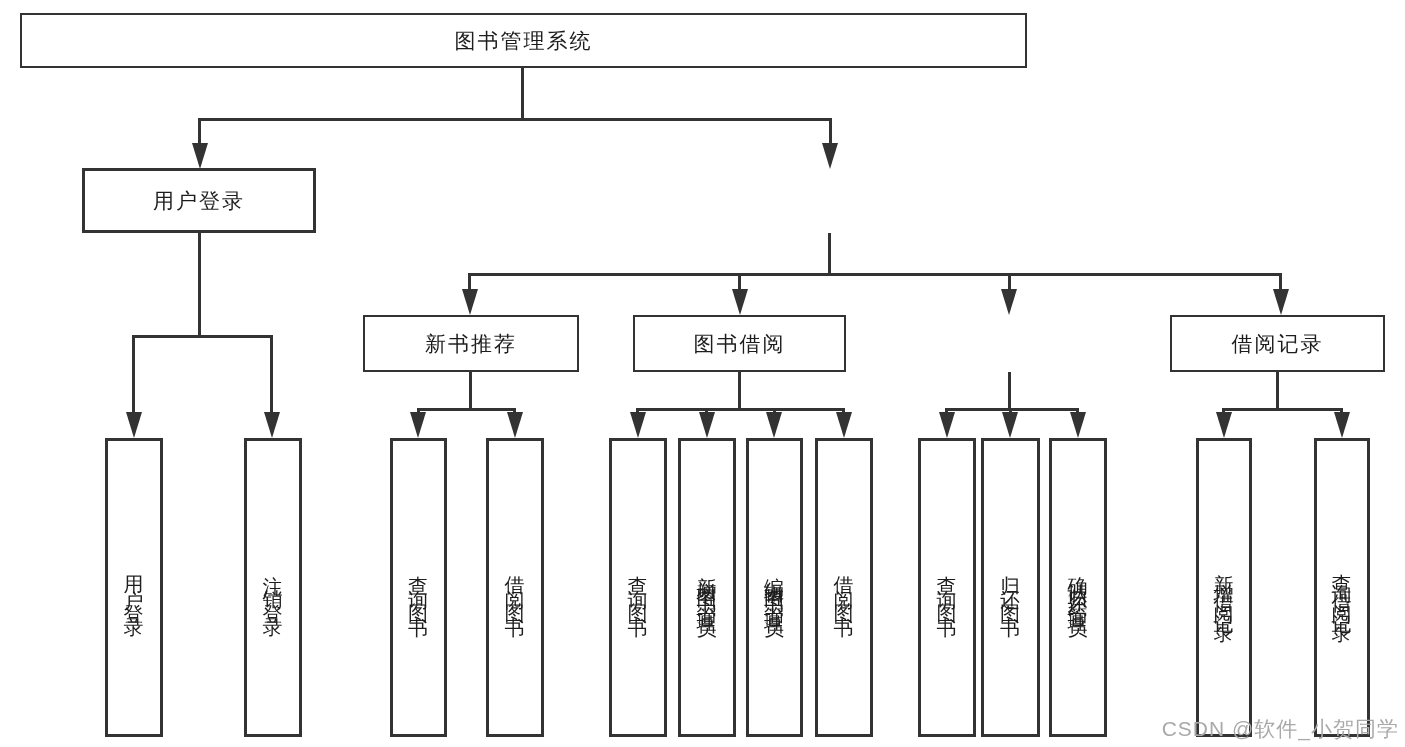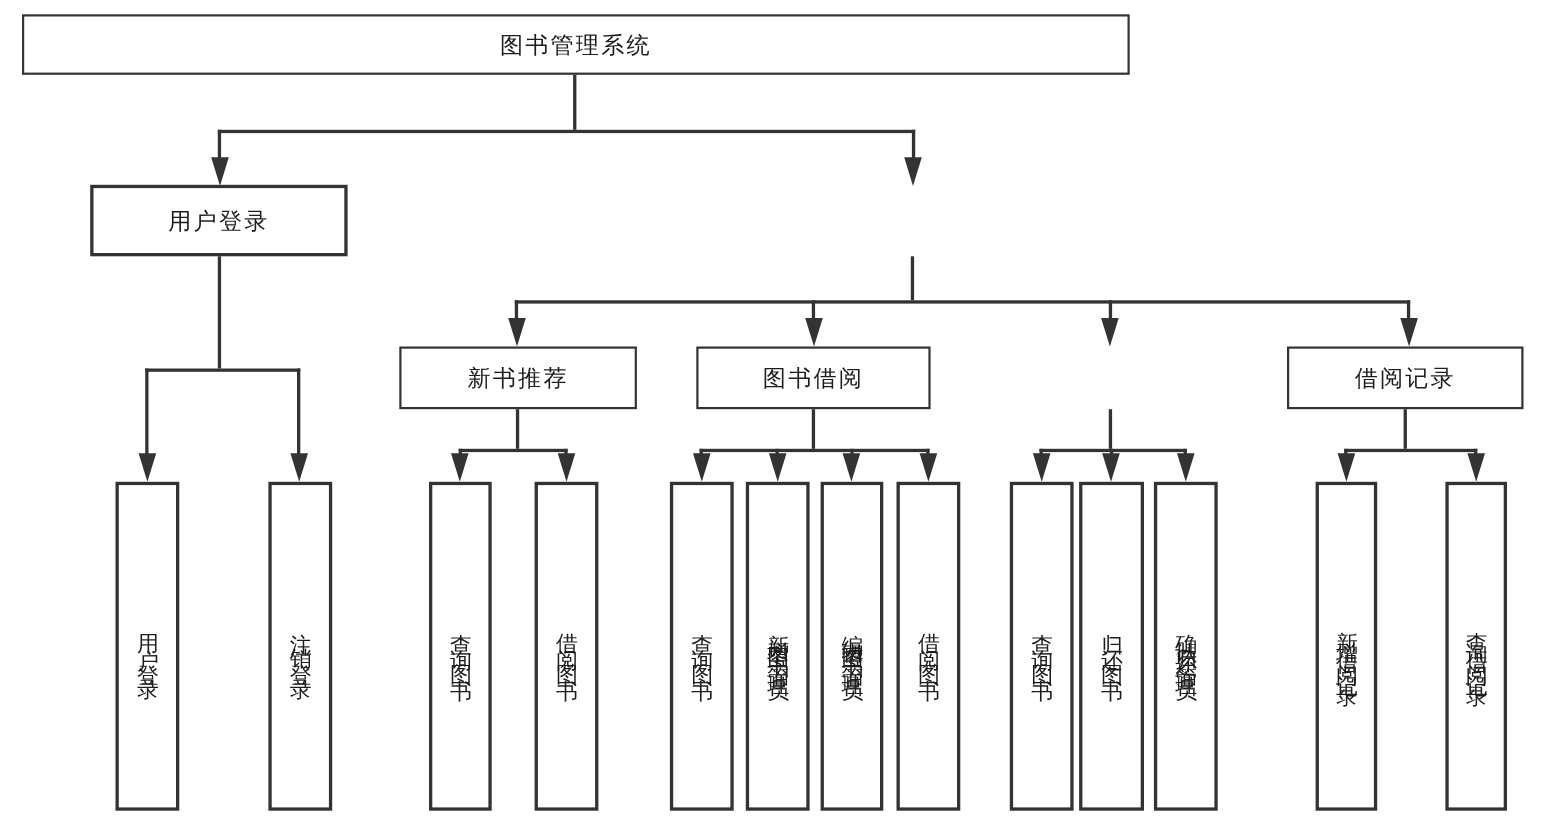--- a/index.html
+++ b/index.html
@@ -165,13 +165,14 @@
   <div class="box vb" style="left:1049px;top:438px;width:58px;height:299px;">
     <span class="v-label" style="letter-spacing: 6px;">确认归还（管理员）</span>
   </div>
   <div class="box vb" style="left:1196px;top:438px;width:56px;height:299px;">
     <span class="v-label" style="letter-spacing: 10px;">新增借阅记录</span>
   </div>
   <div class="box vb" style="left:1314px;top:438px;width:56px;height:299px;">
     <span class="v-label" style="letter-spacing: 10px;">查询借阅记录</span>
   </div>
 
+  <div class="watermark">CSDN @软件_小贺同学</div>
 </div>
 
 </body></html>

